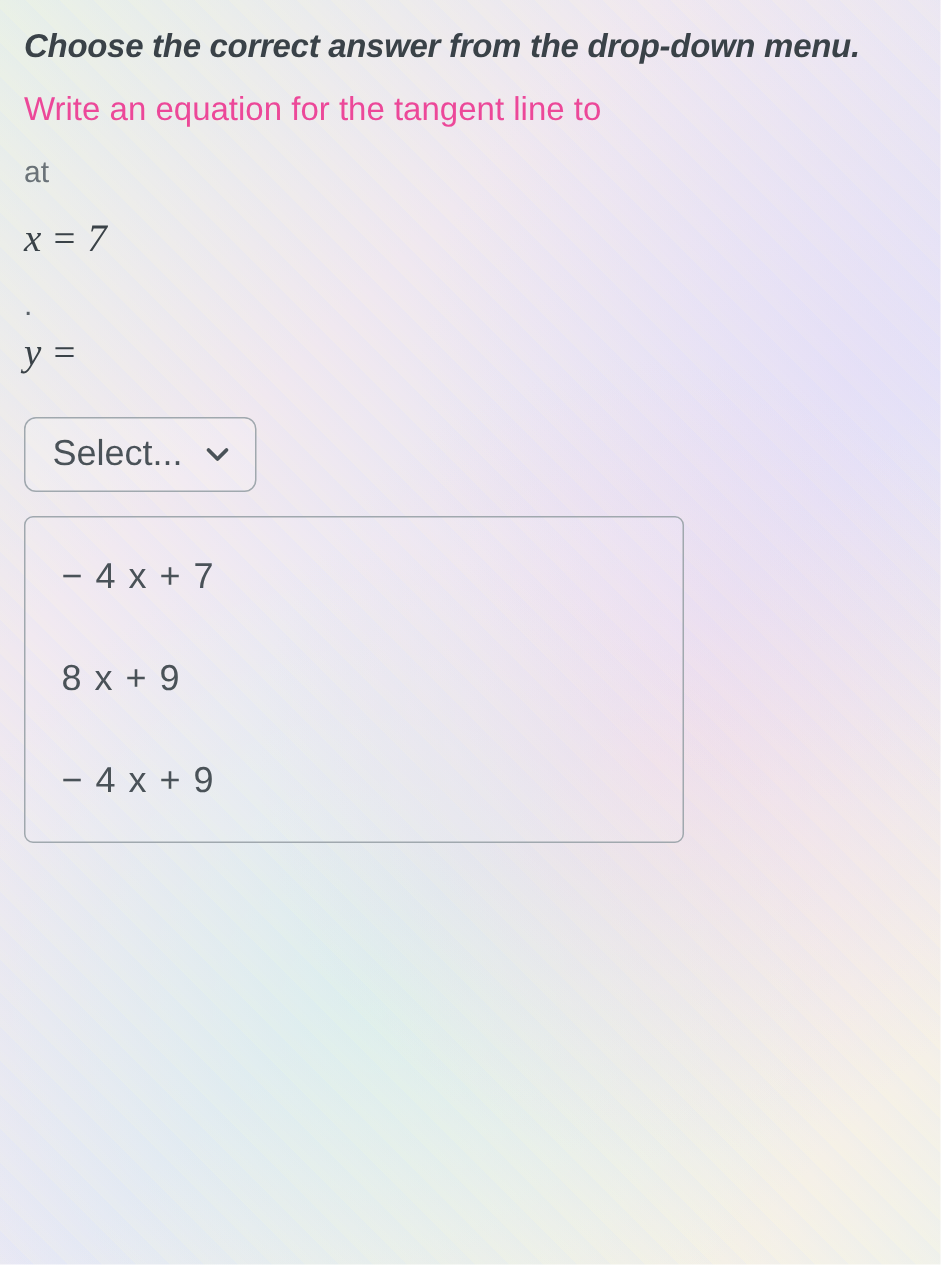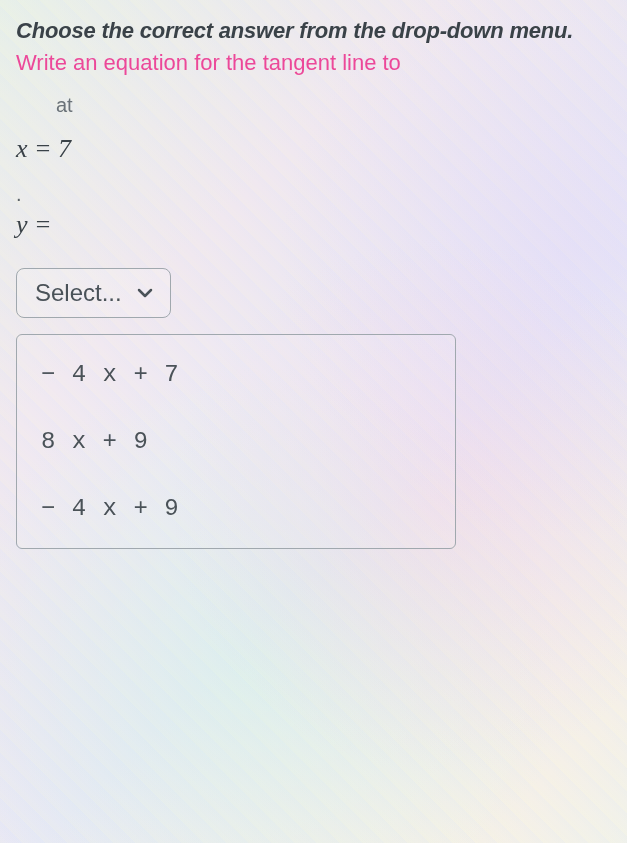--- a/index.html
+++ b/index.html
@@ -40,21 +40,21 @@
     }
     .content {
       position: relative;
       z-index: 1;
     }
     .instruction {
       font-weight: 700;
       font-style: italic;
       font-size: 22px;
       color: #3a4248;
-      margin-bottom: 6px;
+      margin-bottom: 16px;
       letter-spacing: -0.2px;
     }
     .prompt {
       font-size: 22px;
       color: #ec4899;
       margin-bottom: 18px;
       font-weight: 400;
     }
     .math {
       font-family: "Cambria Math", "Times New Roman", serif;
@@ -71,21 +71,20 @@
     .math sup {
       font-size: 16px;
       font-style: normal;
       vertical-align: super;
       margin-left: 1px;
     }
     .label-at {
       font-size: 20px;
       color: #6a7278;
       margin-bottom: 14px;
-      margin-left: 40px;
     }
     .dot {
       font-size: 20px;
       color: #5a6268;
       height: 18px;
       margin-bottom: 6px;
     }
     .select-box {
       display: inline-flex;
       align-items: center;
@@ -115,21 +114,21 @@
     }
     .options-panel {
       border: 1px solid #a0a8ae;
       border-radius: 6px;
       background: rgba(255,255,255,0.08);
       width: 440px;
       padding: 6px 0;
     }
     .option-item {
       padding: 20px 24px;
-      font-family: Liberation Mono, monospace;
+      font-family: Liberation Sans, sans-serif;
       font-size: 24px;
       color: #4a5258;
       cursor: pointer;
     }
     .option-item .mathrow {
       letter-spacing: 1px;
     }
   </style>
 </head>
 <body>

